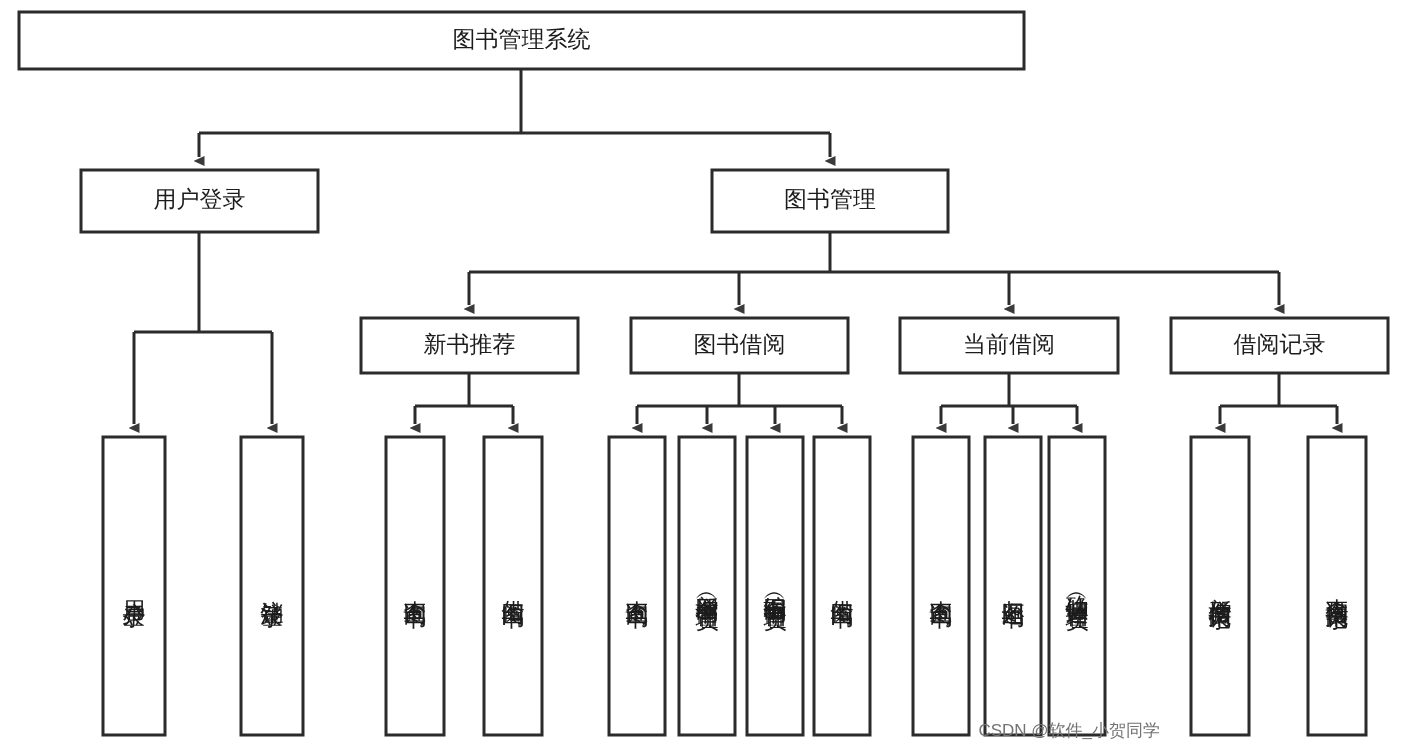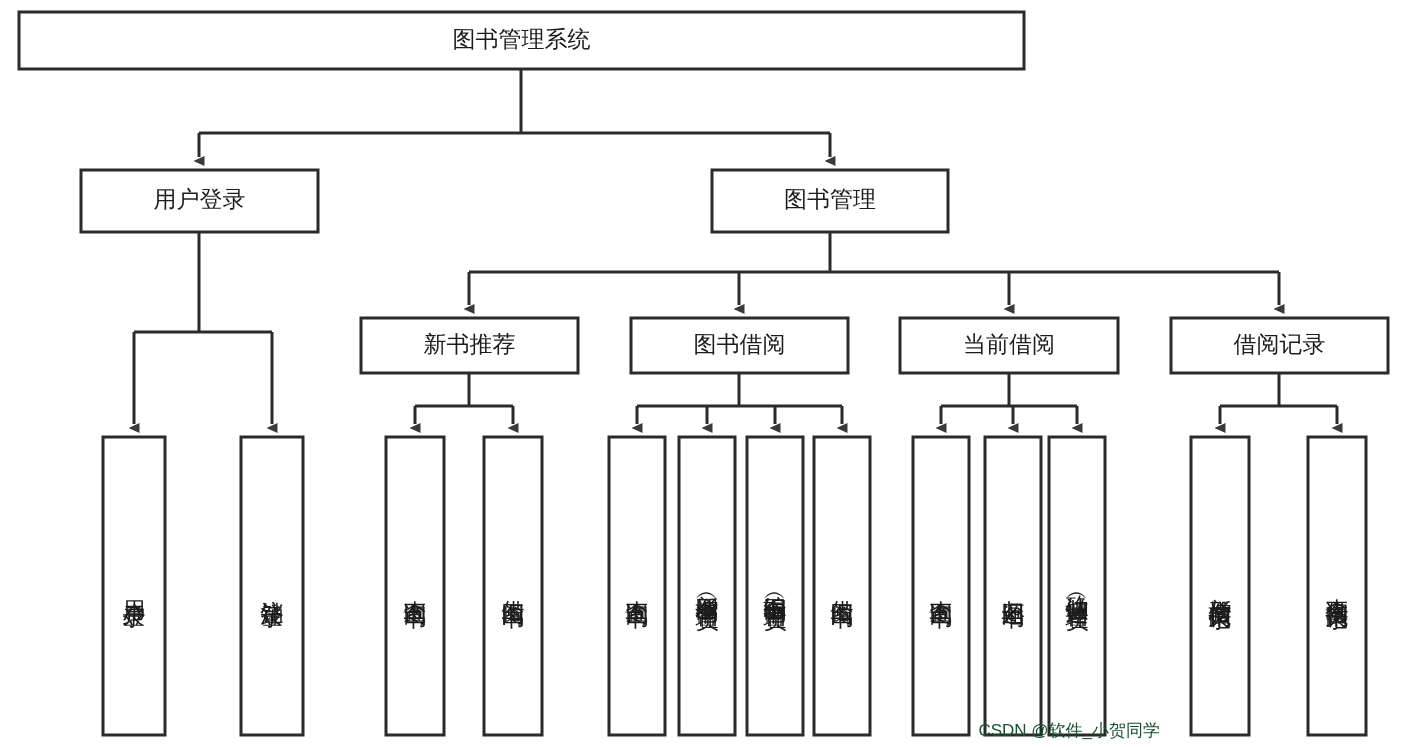--- a/index.html
+++ b/index.html
@@ -62,21 +62,21 @@
     color: #1c1c1c;
     white-space: nowrap;
     pointer-events: none;
   }
   .watermark {
     position: absolute;
     right: 10px;
     bottom: 5px;
     font-family: "Liberation Sans", "DejaVu Sans", sans-serif;
     font-size: 17px;
-    color: #14532d;
+    color: #737373;
     white-space: nowrap;
   }
 </style>
 </head>
 <body>
 
 <div id="diagram-root">
 
   <svg class="flow" viewBox="0 0 1405 747">
     <defs>

